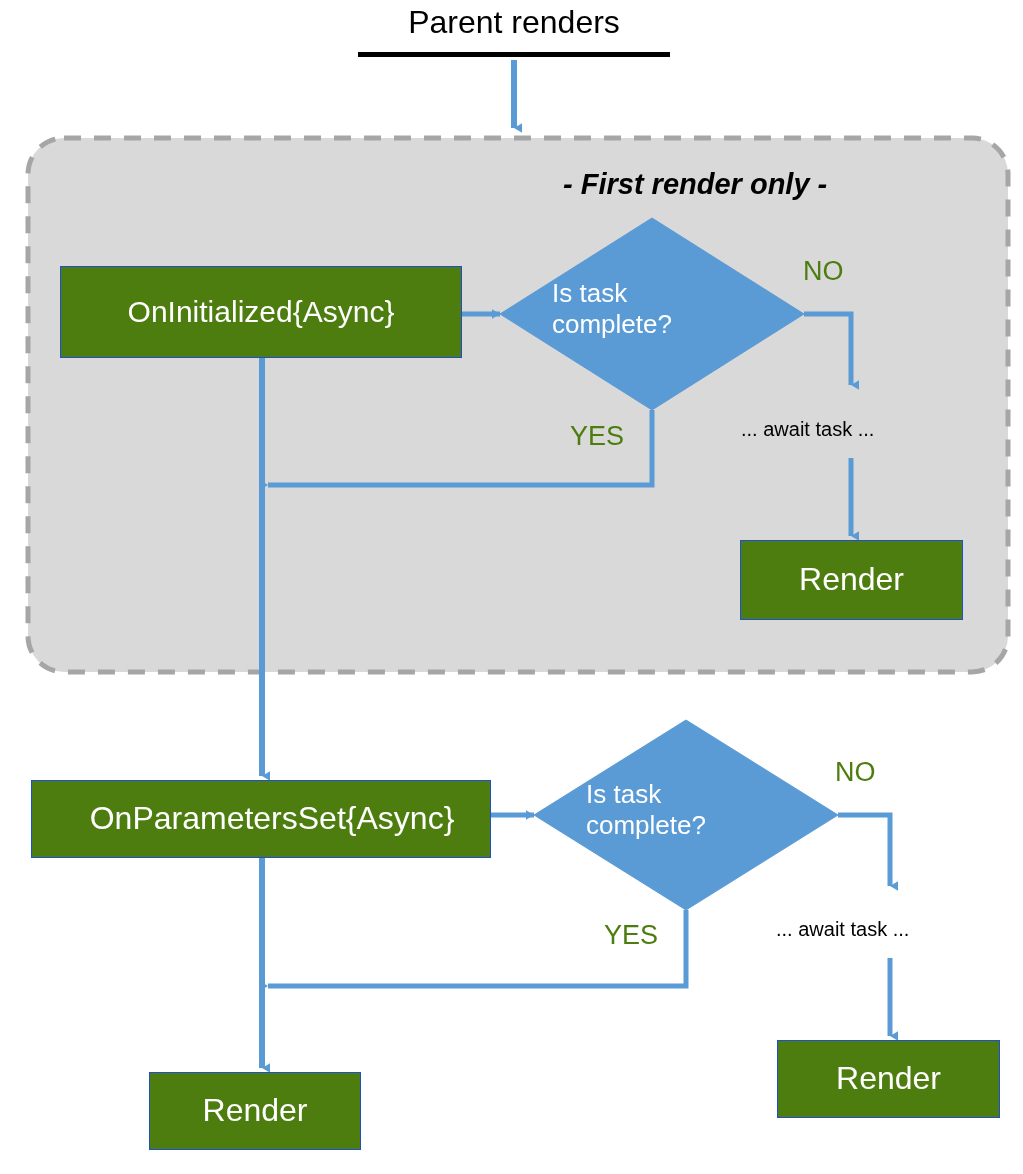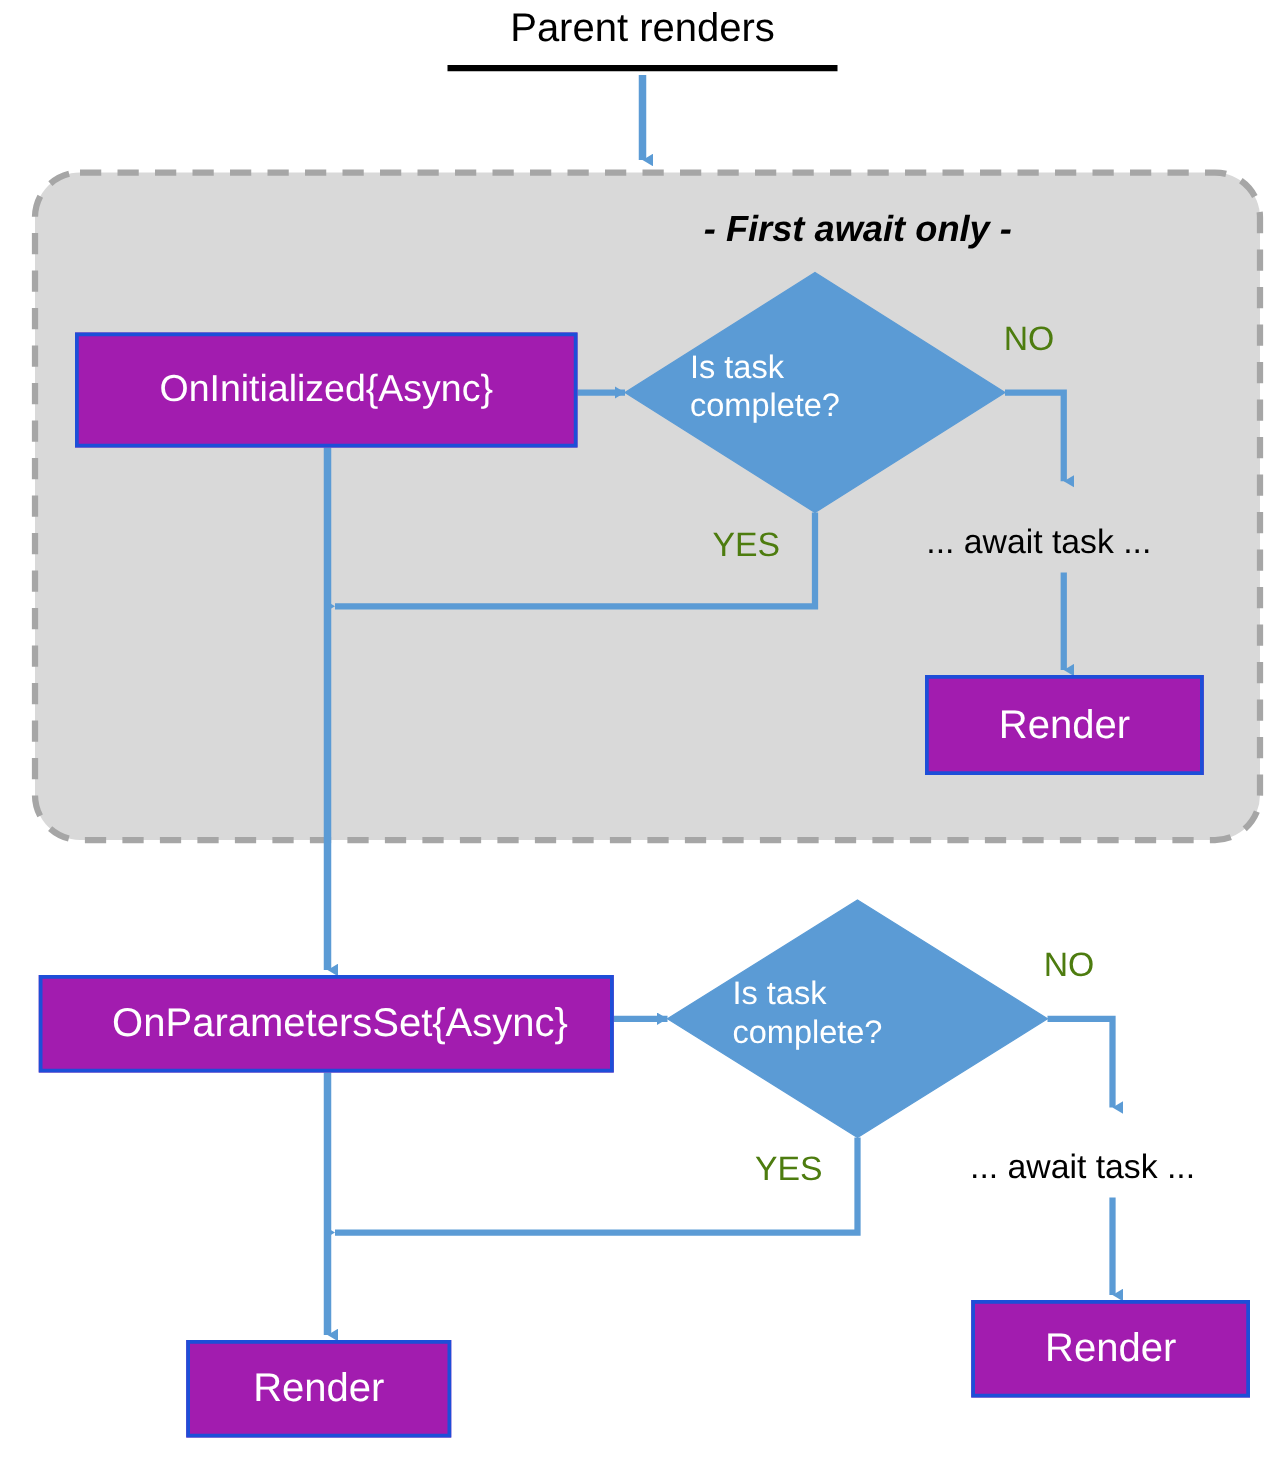--- a/index.html
+++ b/index.html
@@ -26,22 +26,22 @@
   }
   .node {
     position: absolute;
     box-sizing: border-box;
     display: flex;
     align-items: center;
     justify-content: center;
     text-align: center;
   }
   .box {
-    background: #a21caf;
-    border: 3px solid #1d4ed8;
+    background: #4d7c0f;
+    border: 1px solid #1d4ed8;
     color: #ffffff;
   }
   .box-label {
     color: #ffffff;
     white-space: nowrap;
     line-height: 1.05;
   }
   .title {
     position: absolute;
     text-align: center;
@@ -63,21 +63,21 @@
   }
   .edge-label {
     position: absolute;
     color: #4d7c0f;
     font-size: 27px;
     white-space: nowrap;
   }
   .await-label {
     position: absolute;
     color: #000000;
-    font-size: 27px;
+    font-size: 20px;
     white-space: nowrap;
   }
   .diamond-text {
     position: absolute;
     color: #ffffff;
     font-size: 26px;
     line-height: 1.18;
     white-space: nowrap;
     pointer-events: none;
   }
@@ -125,21 +125,21 @@
     <line x1="262" y1="858" x2="262" y2="1068" stroke="#5B9BD5" stroke-width="6" marker-end="url(#arrow-down)"></line>
 
     <polygon points="652,218 804,314 652,410 500,314" fill="#5B9BD5" stroke="#5B9BD5" stroke-width="1"></polygon>
 
     <polygon points="686,720 838,815 686,910 534,815" fill="#5B9BD5" stroke="#5B9BD5" stroke-width="1"></polygon>
   </svg>
 
   <div class="title" style="left:313px; top:6px; width:402px;">Parent renders</div>
   <div class="title-underline" style="left:358px; top:52px; width:312px; height:5px;"></div>
 
-  <div class="group-label" style="left:563px; top:168px;">- First await only -</div>
+  <div class="group-label" style="left:563px; top:168px;">- First render only -</div>
 
   <div class="node box" style="left:60px; top:266px; width:402px; height:92px;">
     <span class="box-label" style="font-size:30px;">OnInitialized{Async}</span>
   </div>
 
   <div class="diamond-text" style="left:552px; top:278px; width:200px;">
     <div>Is task</div>
     <div>complete?</div>
   </div>
 

